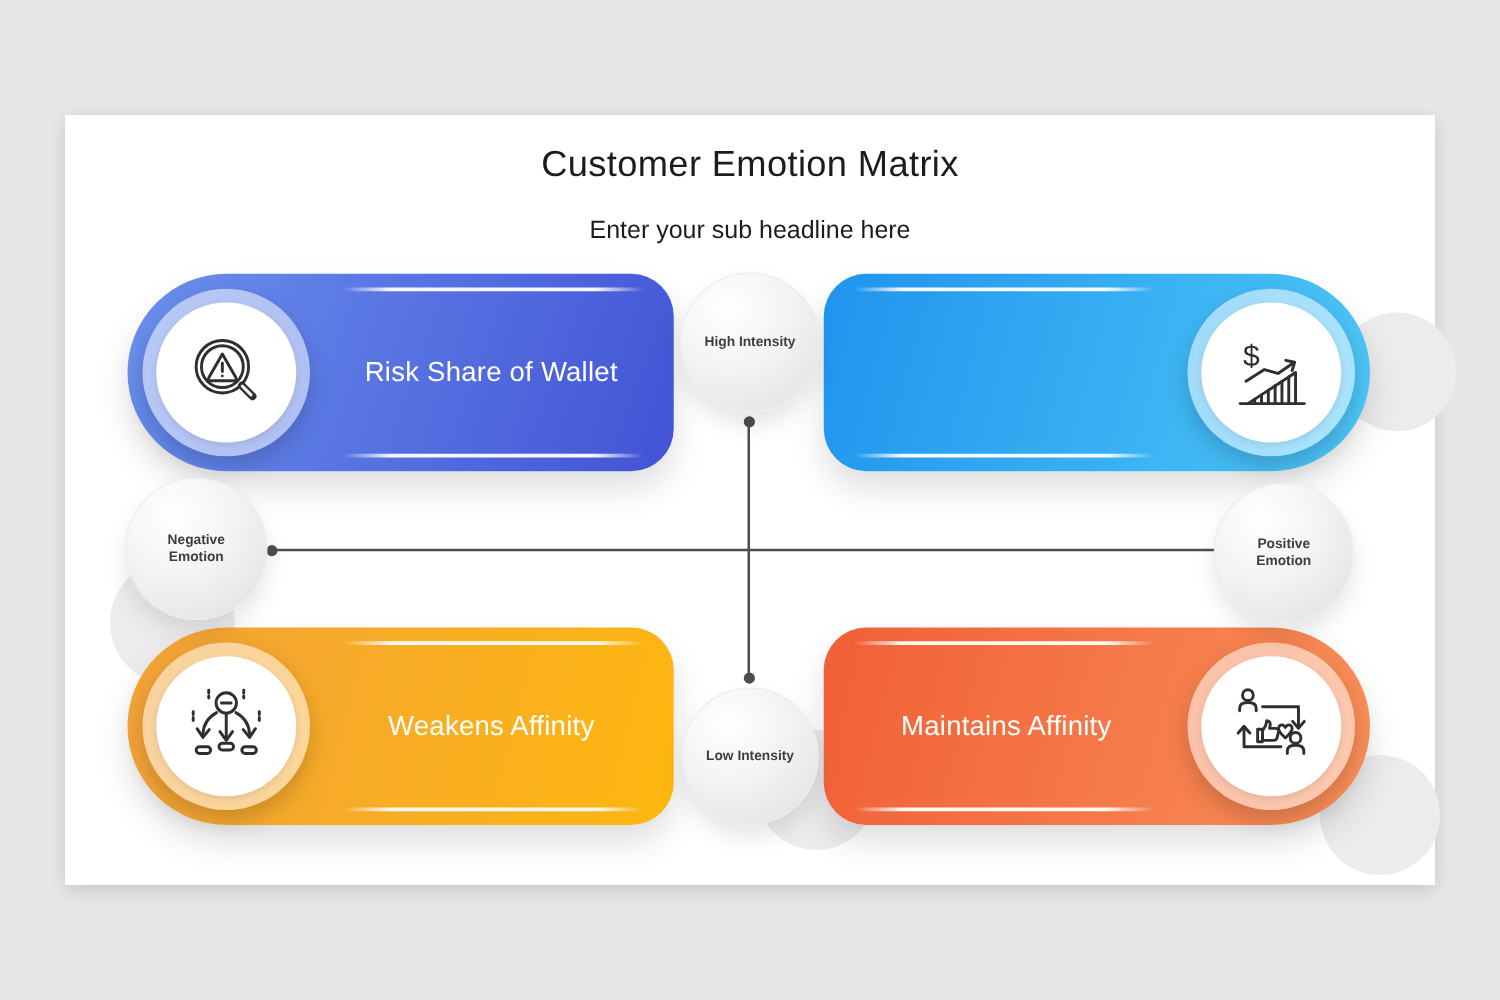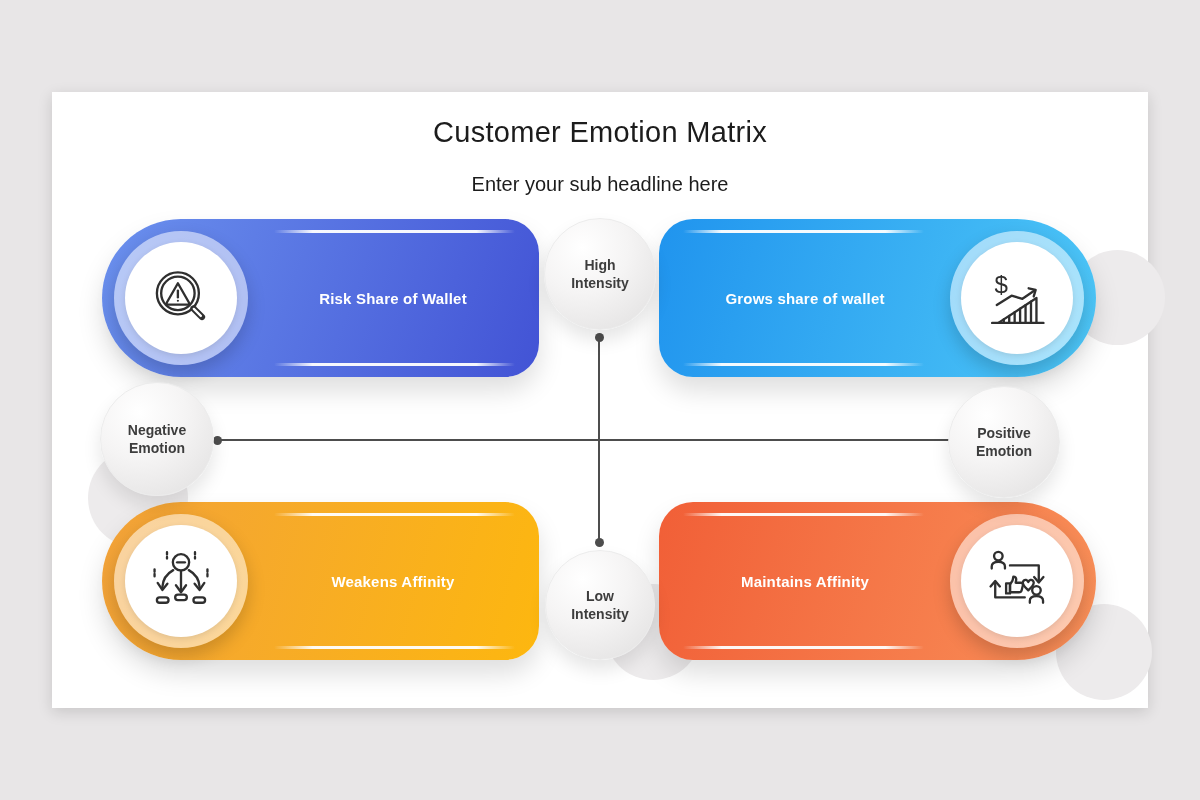--- a/index.html
+++ b/index.html
@@ -49,33 +49,33 @@
   .card.left .ring{left:12px;} .card.right .ring{right:12px;}
   .disc{
     width:112px;height:112px;border-radius:50%;background:#fff;
     display:flex;align-items:center;justify-content:center;
     box-shadow:0 2px 6px rgba(0,0,0,0.10);
   }
   .disc svg{width:70px;height:70px;stroke:var(--icon-stroke,#2f2f2f);fill:none;
     stroke-width:3;stroke-linecap:round;stroke-linejoin:round;}
   .card-label{
     position:absolute;top:0;bottom:0;display:flex;align-items:center;justify-content:center;
-    color:var(--card-text,#ffffff);font-size:15px;font-weight:700;letter-spacing:0.2px;
+    color:var(--card-text,#ffffff);font-size:22px;font-weight:400;letter-spacing:0.2px;
     text-align:center;
   }
   .card.left  .card-label{left:165px;right:20px;}
   .card.right .card-label{left:20px;right:165px;}
   
   .bubble{
     position:absolute;border-radius:50%;z-index:3;
     background:radial-gradient(circle at 34% 26%,#ffffff 0%,#f5f4f4 42%,#e7e6e6 80%,#dfdede 100%);
     border:1px solid #ececec;
     box-shadow:0 10px 18px rgba(0,0,0,0.10);
     display:flex;align-items:center;justify-content:center;text-align:center;
-    color:var(--bubble-text,#3d3d3d);font-weight:700;font-size:14px;line-height:1.3;
+    color:var(--bubble-text,#3d3d3d);font-weight:700;font-size:11px;line-height:1.3;
     padding:0 14px;box-sizing:border-box;
   }
   
   .axis-line{position:absolute;background:var(--axis-line,#4d4d4d);z-index:2;}
   .axis-line .dot{position:absolute;width:9px;height:9px;border-radius:50%;background:var(--axis-line,#4d4d4d);}
   .v-line{left:546px;top:245px;width:2px;height:206px;}
   .v-line .dot.a{left:-3.5px;top:-4px;} .v-line .dot.b{left:-3.5px;bottom:-4px;}
   .h-line{left:165px;top:347px;width:764px;height:2px;}
   .h-line .dot.a{left:-4px;top:-3.5px;} .h-line .dot.b{right:-4px;top:-3.5px;}
 </style>
@@ -134,21 +134,20 @@
             <path d="M21 77 L70 45 L70 77"></path>
             <line x1="28" y1="72.4" x2="28" y2="77"></line>
             <line x1="35" y1="67.9" x2="35" y2="77"></line>
             <line x1="42" y1="63.3" x2="42" y2="77"></line>
             <line x1="49" y1="58.7" x2="49" y2="77"></line>
             <line x1="56" y1="54.2" x2="56" y2="77"></line>
             <line x1="63" y1="49.6" x2="63" y2="77"></line>
           </svg>
         </div>
       </div>
-      <div class="card-label">Grows share of wallet</div>
     </div>
 
     <div class="card right" style="left: 607px; top: 410px; background-image: linear-gradient(105deg, rgb(241, 95, 55), rgb(249, 144, 89));">
       <div class="shine top"></div>
       <div class="shine bottom"></div>
       <div class="ring">
         <div class="disc">
           <svg viewBox="0 0 90 90">
             <circle cx="21" cy="13" r="5.5"></circle>
             <path d="M12.5 29 L12.5 26.5 Q12.5 20.5 21 20.5 Q29.5 20.5 29.5 26.5 L29.5 29"></path>
@@ -190,16 +189,16 @@
             <line x1="79" y1="30" x2="79" y2="42" stroke-dasharray="3 3"></line>
           </svg>
         </div>
       </div>
       <div class="card-label">Weakens Affinity</div>
     </div>
 
     <div class="bubble" style="left:492px;top:126px;width:112px;height:112px;">High Intensity</div>
     <div class="bubble" style="left:48px;top:290px;width:114px;height:114px;">Negative Emotion</div>
     <div class="bubble" style="left:493px;top:458px;width:110px;height:110px;">Low Intensity</div>
-    <div class="bubble" style="left:896px;top:294px;width:112px;height:112px;">Positive Emotion</div>
+    <div class="bubble" style="left:919px;top:294px;width:112px;height:112px;">Positive Emotion</div>
 
   </div>
 </div>
 
 </body></html>

